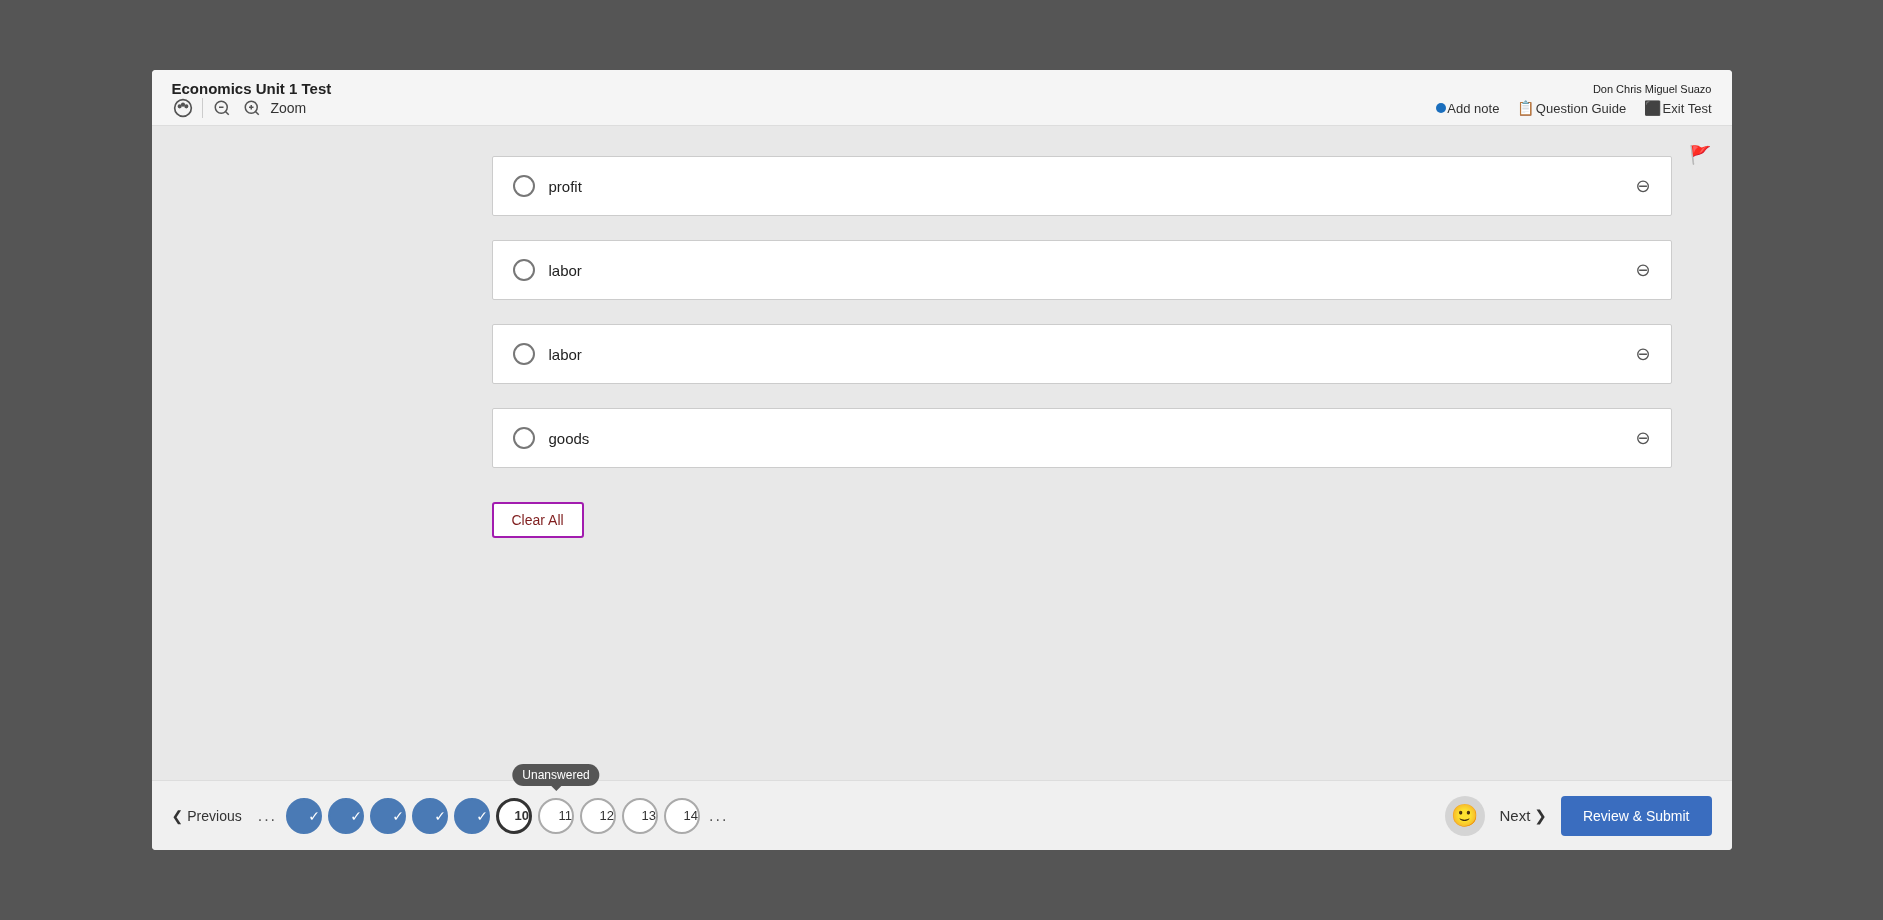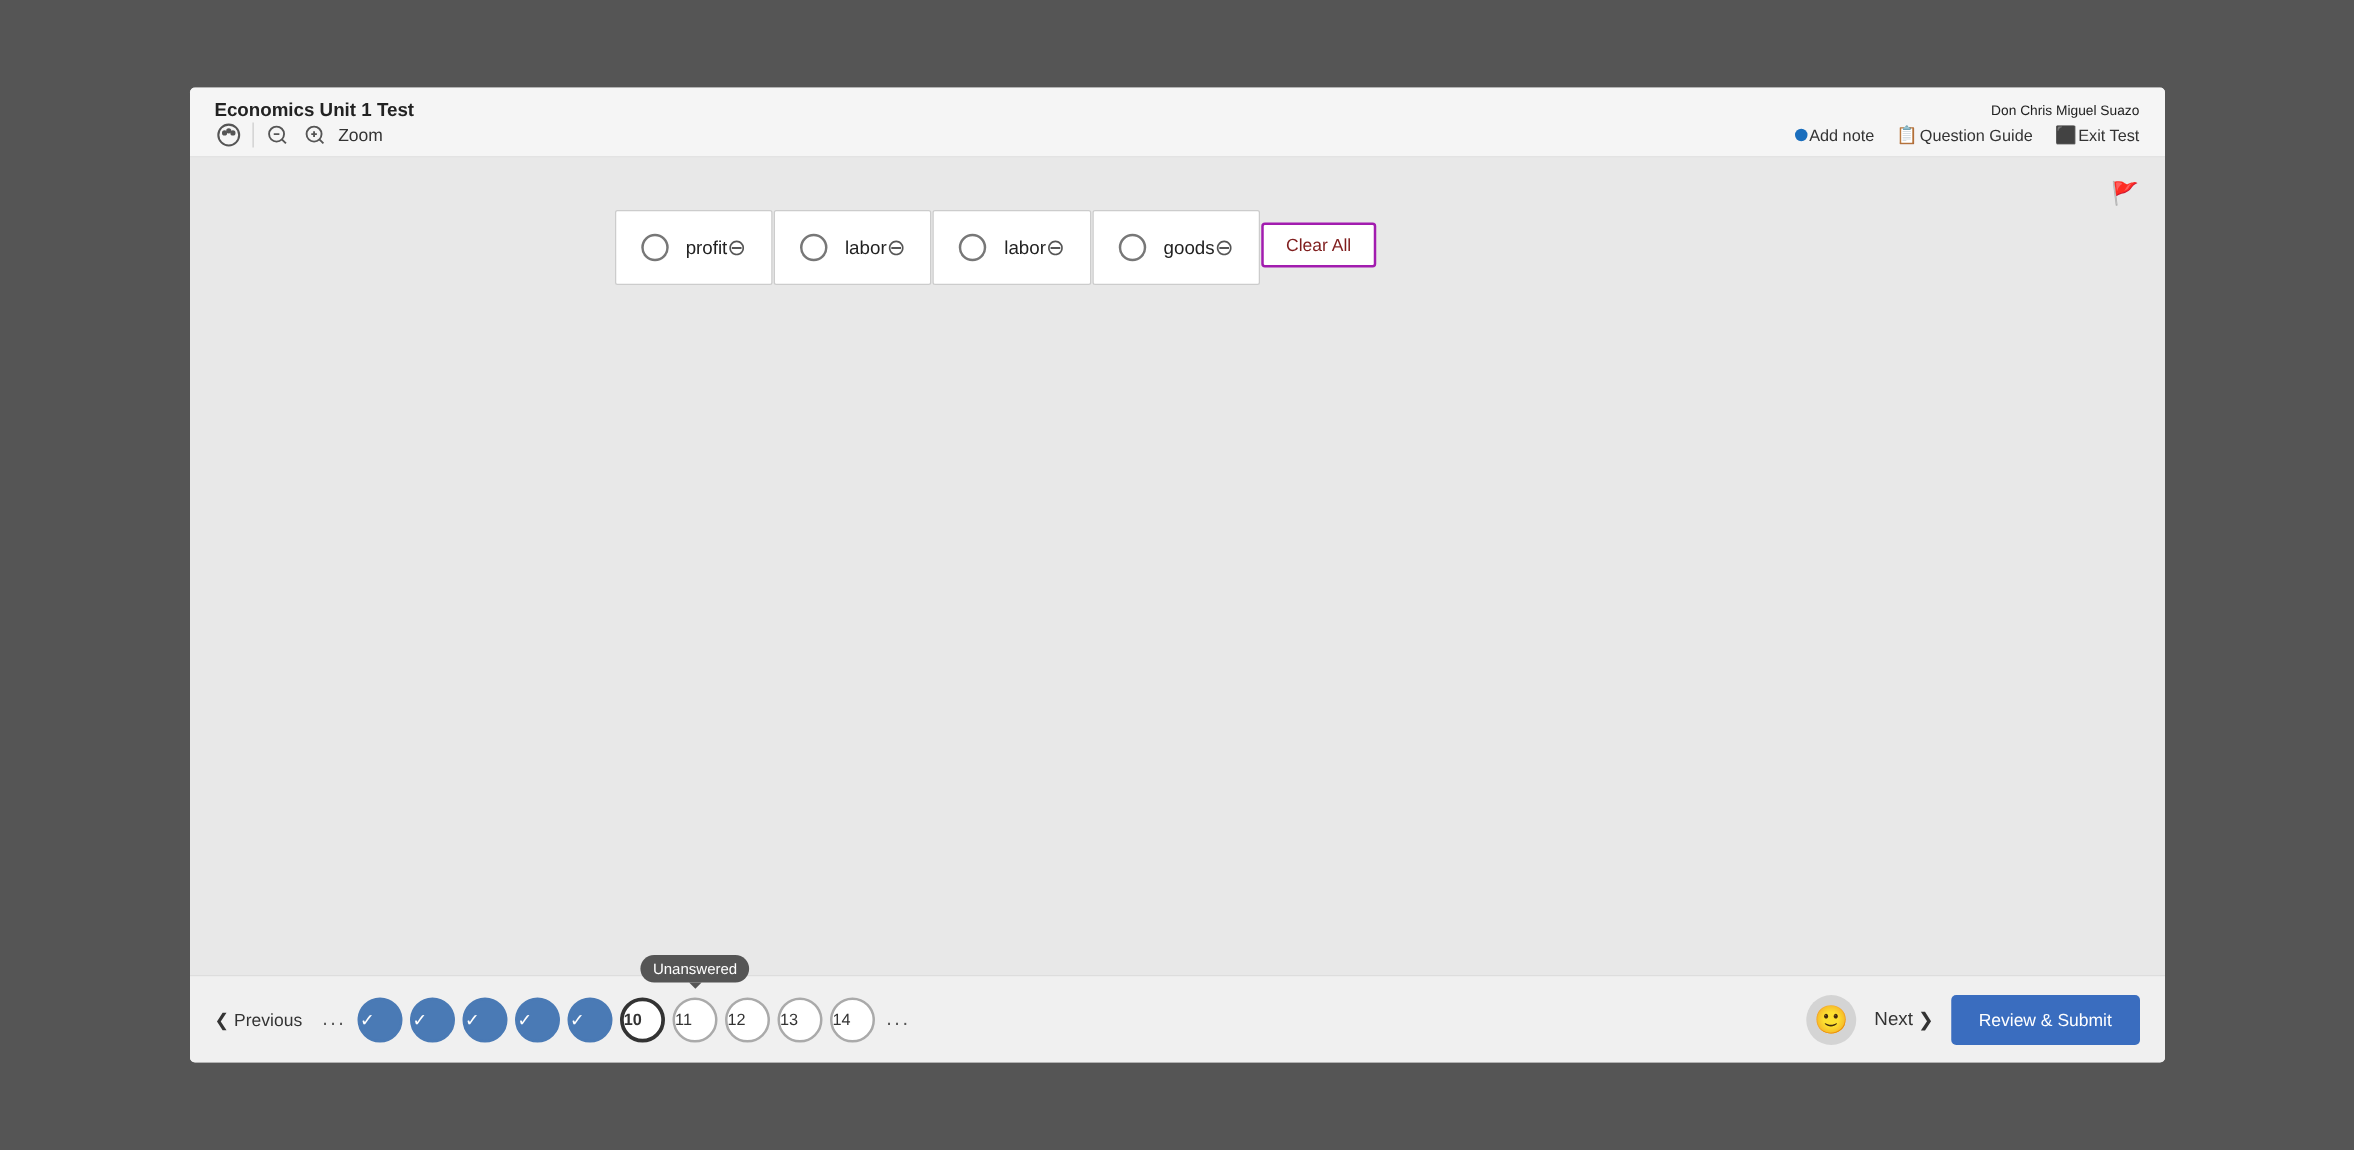--- a/index.html
+++ b/index.html
@@ -108,23 +108,23 @@
       font-size: 18px;
       cursor: pointer;
     }
     .question-text {
       font-size: 16px;
       color: #222;
       margin-bottom: 30px;
     }
     .answer-area {
       display: flex;
-      gap: 1px;
+      flex-direction: column;
+      gap: 16px;
       margin-left: 200px;
-      margin-top: 12px;
     }
     .answer-option {
       display: flex;
       align-items: center;
       justify-content: space-between;
       background: #fff;
       border: 1px solid #ccc;
       border-radius: 2px;
       padding: 18px 20px;
       margin-bottom: 8px;
@@ -192,21 +192,21 @@
       margin: 0 6px;
       letter-spacing: 2px;
     }
     .question-bubble {
       width: 36px;
       height: 36px;
       border-radius: 50%;
       border: 2px solid #aaa;
       display: inline-flex;
       align-items: center;
-      justify-content: flex-start;
+      justify-content: flex-end;
       font-size: 13px;
       color: #333;
       margin: 0 3px;
       cursor: pointer;
       background: #fff;
       position: relative;
     }
     .question-bubble.answered {
       background: #4a7ab5;
       border-color: #4a7ab5;

